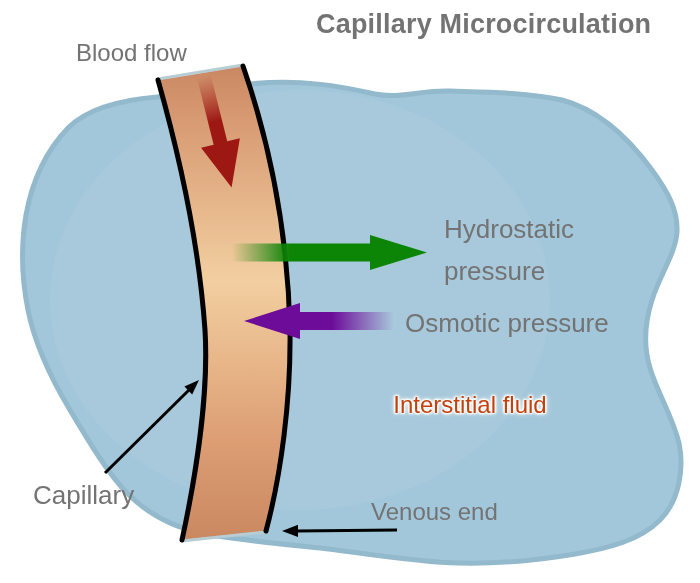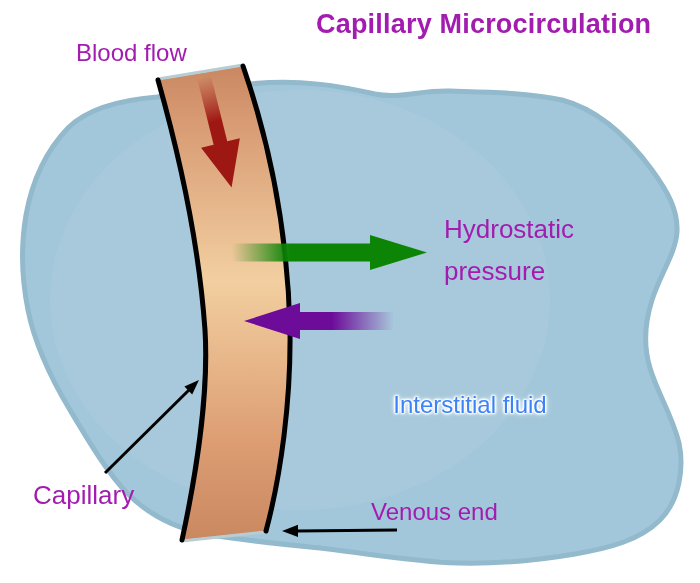--- a/index.html
+++ b/index.html
@@ -3,28 +3,28 @@
 <meta charset="utf-8">
 <style>
   html,body{margin:0;padding:0;background:#ffffff;}
   #stage{
     position:relative;width:700px;height:583px;overflow:hidden;
     background:#ffffff;
     font-family:"Liberation Sans", sans-serif;
     color:#000;
   }
   #diagram-svg{position:absolute;left:0;top:0;}
-  .lbl{position:absolute;white-space:nowrap;color:#a21caf;}
+  .lbl{position:absolute;white-space:nowrap;color:#737373;}
   .lbl-title{left:316px;top:9px;font-size:27px;font-weight:bold;letter-spacing:.2px;}
   .lbl-bloodflow{left:76px;top:39px;font-size:24px;font-weight:500;}
   .lbl-hydro{left:444px;top:208px;font-size:26px;line-height:42px;width:170px;white-space:normal;}
   .lbl-osmotic{left:405px;top:308px;font-size:26px;}
   .lbl-interstitial{
     left:390px;top:391px;width:160px;white-space:normal;text-align:center;
-    font-size:24px;line-height:27px;color:#3b82f6;font-weight:500;
+    font-size:24px;line-height:27px;color:#c2410c;font-weight:500;
     text-shadow:0 0 2px #fff,0 0 4px #fff,0 0 6px #fff,1px 1px 2px #fff,-1px -1px 2px #fff,1px -1px 2px #fff,-1px 1px 2px #fff;
   }
   .lbl-capillary{left:33px;top:480px;font-size:26px;}
   .lbl-venous{left:371px;top:498px;font-size:24px;}
   .pointer-line{stroke:#000;stroke-width:3;fill:none;}
   .pointer-head{fill:#000;stroke:none;}
   .blob{stroke:#92b9cc;stroke-width:5;}
   .tube-wall{stroke:#000;stroke-width:5;fill:none;stroke-linecap:round;}
   .tube-cut{fill:none;stroke-width:3;stroke:#b7ccd3;}
 </style>
@@ -105,17 +105,18 @@
 
     <g>
       <path class="pointer-line" d="M 397,530 L 296,531"></path>
       <polygon class="pointer-head" points="282,531 298,524.8 298,537"></polygon>
     </g>
   </svg>
 
   <div class="lbl lbl-title">Capillary Microcirculation</div>
   <div class="lbl lbl-bloodflow">Blood flow</div>
   <div class="lbl lbl-hydro">Hydrostatic pressure</div>
+  <div class="lbl lbl-osmotic">Osmotic pressure</div>
   <div class="lbl lbl-interstitial">Interstitial fluid</div>
   <div class="lbl lbl-capillary">Capillary</div>
   <div class="lbl lbl-venous">Venous end</div>
 
 </div>
 
 </body></html>

